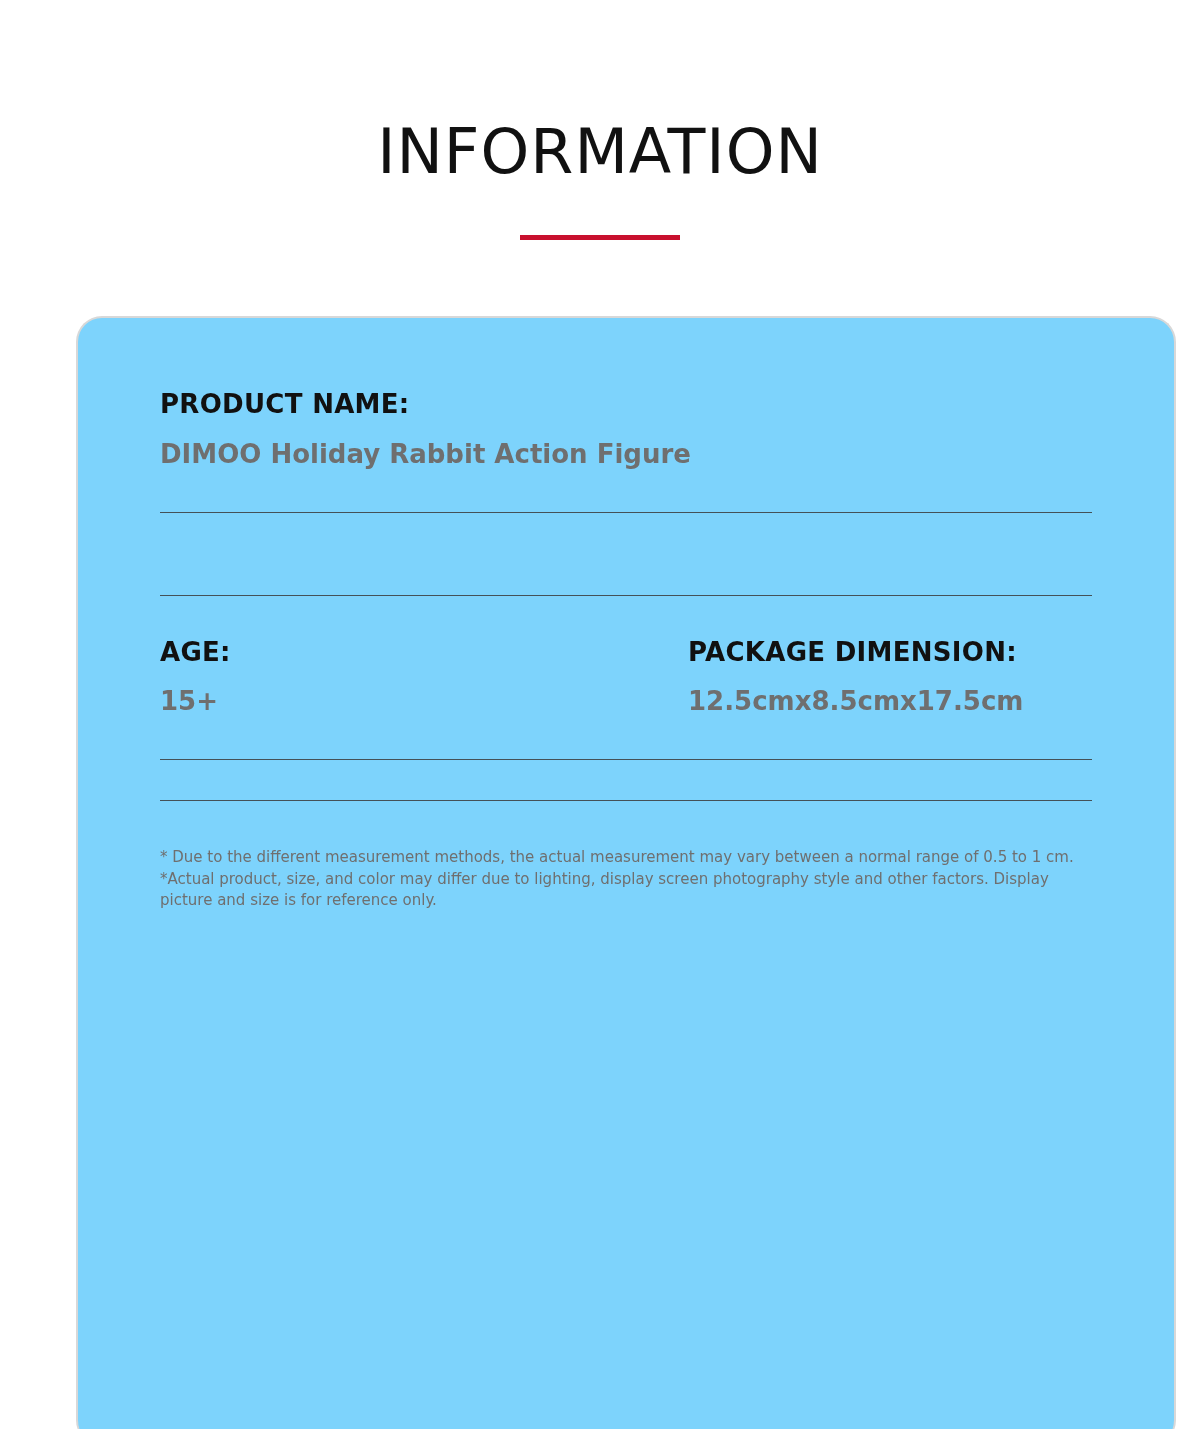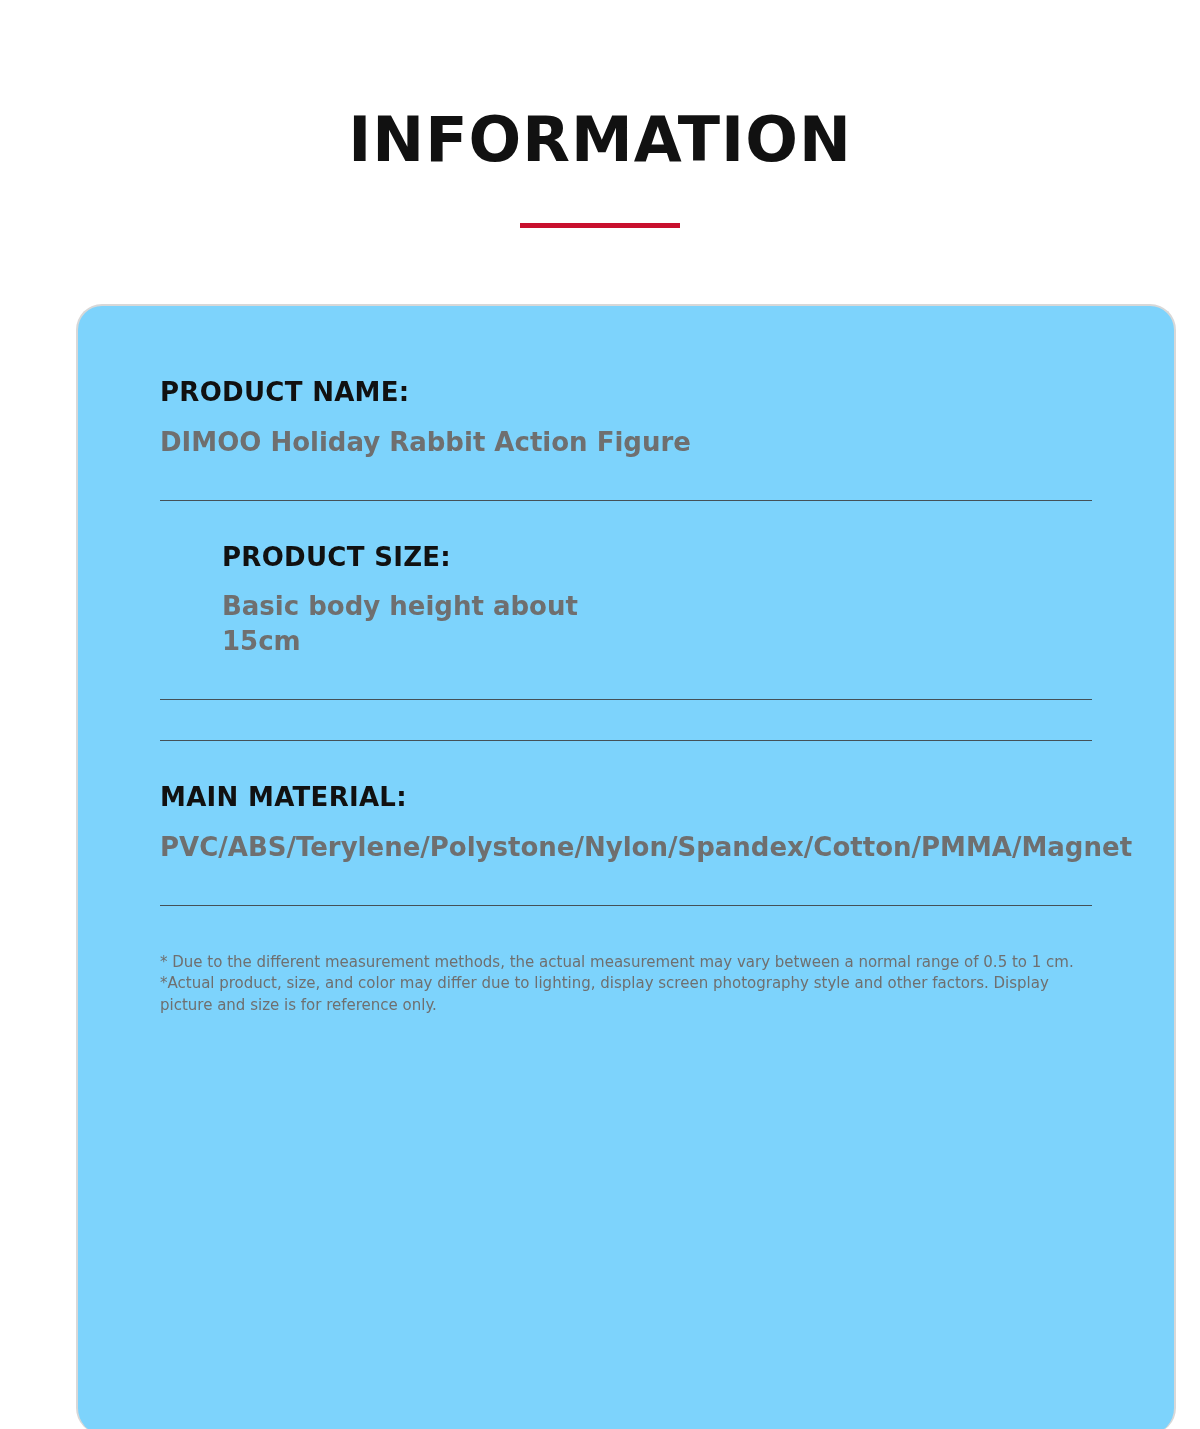--- a/index.html
+++ b/index.html
@@ -16,24 +16,24 @@
   }
   .page {
     position: relative;
     width: 1200px;
     height: 1429px;
     box-sizing: border-box;
   }
   .title {
     text-align: center;
     font-size: 62px;
-    font-weight: 700;
+    font-weight: 400;
     letter-spacing: 1px;
     color: #111111;
-    margin: 4px;
+    margin: 16px;
     padding-top: 105px;
     line-height: 1;
   }
   .title-rule {
     width: 160px;
     height: 5px;
     background: #c8102e;
     margin: 52px auto 0 auto;
   }
   .card {
@@ -109,33 +109,35 @@
   <div class="card">
     <div class="card-inner">
 
       <div class="block first">
         <div class="label">PRODUCT NAME:</div>
         <div class="value">DIMOO Holiday Rabbit Action Figure</div>
       </div>
       <div class="divider"></div>
 
       <div class="block row">
+      </div>
+      <div class="divider"></div>
+
+      <div class="block row">
+        <div class="col">
+          <div class="label">AGE:</div>
+          <div class="value">15+</div>
+        </div>
         <div class="col right">
-          <div class="label">PRODUCT SIZE:</div>
-          <div class="value">Basic body height about 15cm</div>
+          <div class="label">PACKAGE DIMENSION:</div>
+          <div class="value">12.5cmx8.5cmx17.5cm</div>
         </div>
       </div>
       <div class="divider"></div>
 
-      <div class="divider"></div>
-
-      <div class="block">
-        <div class="label">MAIN MATERIAL:</div>
-        <div class="value">PVC/ABS/Terylene/Polystone/Nylon/Spandex/Cotton/PMMA/Magnet</div>
-      </div>
       <div class="divider"></div>
 
       <div class="notes">
         <p>* Due to the different measurement methods, the actual measurement may vary between a normal range of 0.5 to 1 cm.</p>
         <p>*Actual product, size, and color may differ due to lighting, display screen photography style and other factors. Display picture and size is for reference only.</p>
       </div>
 
     </div>
   </div>
 

